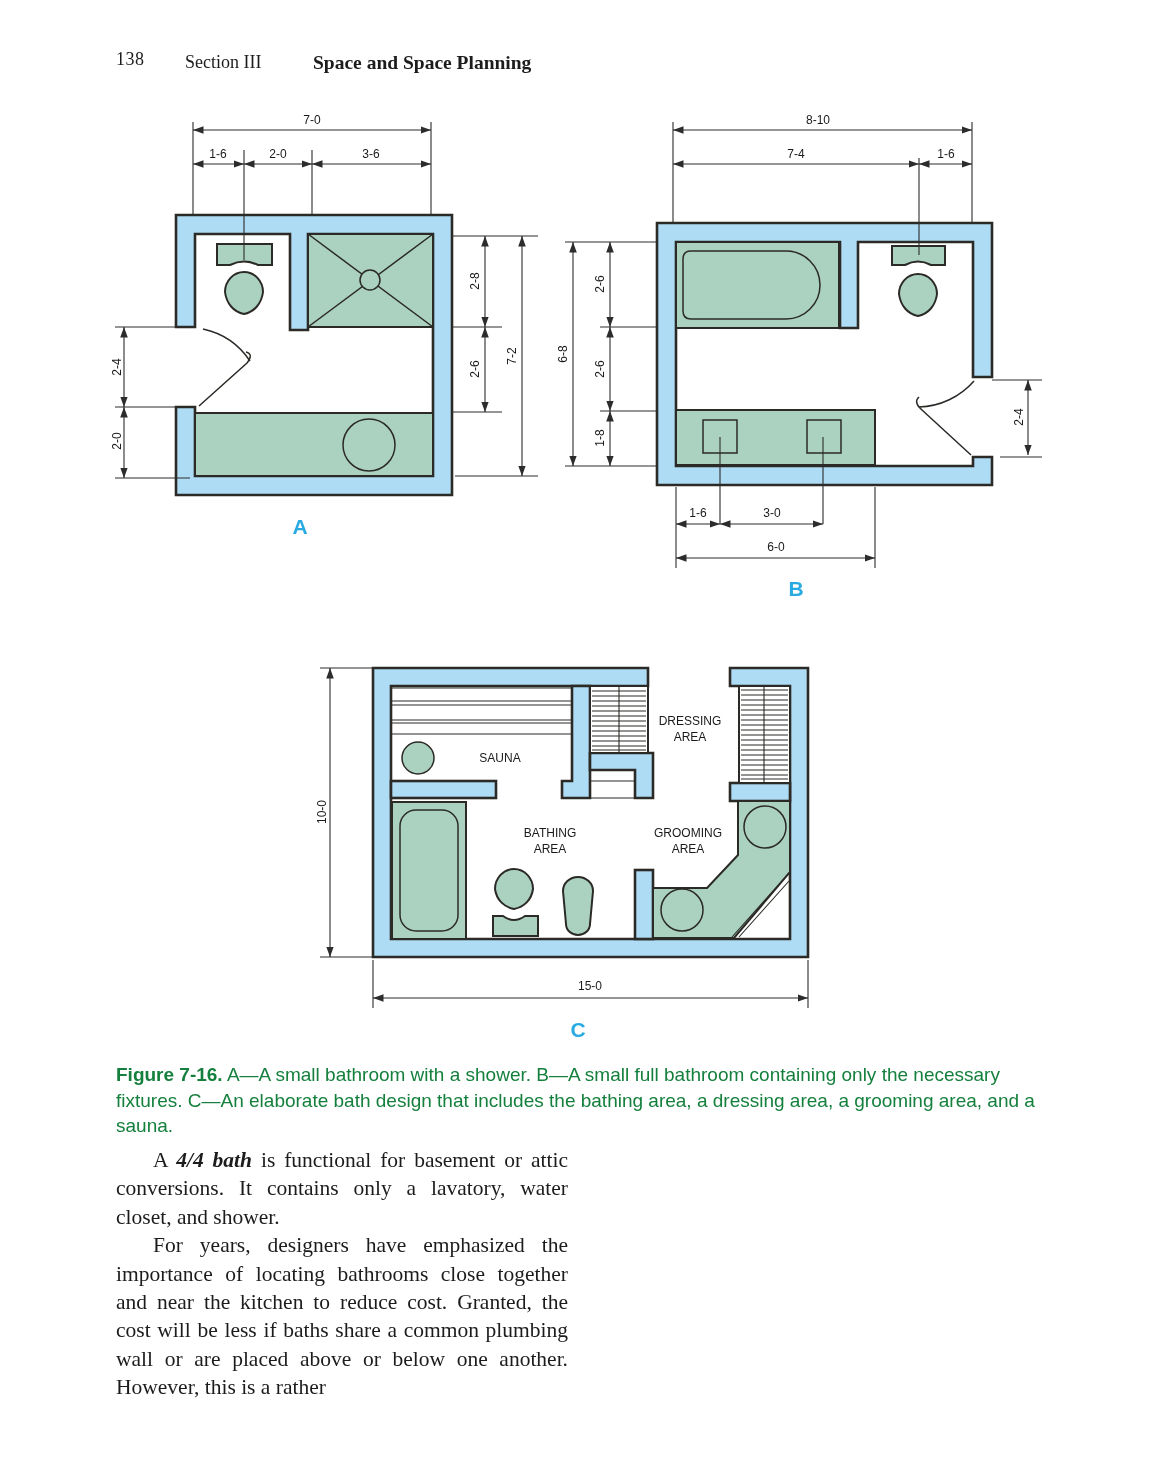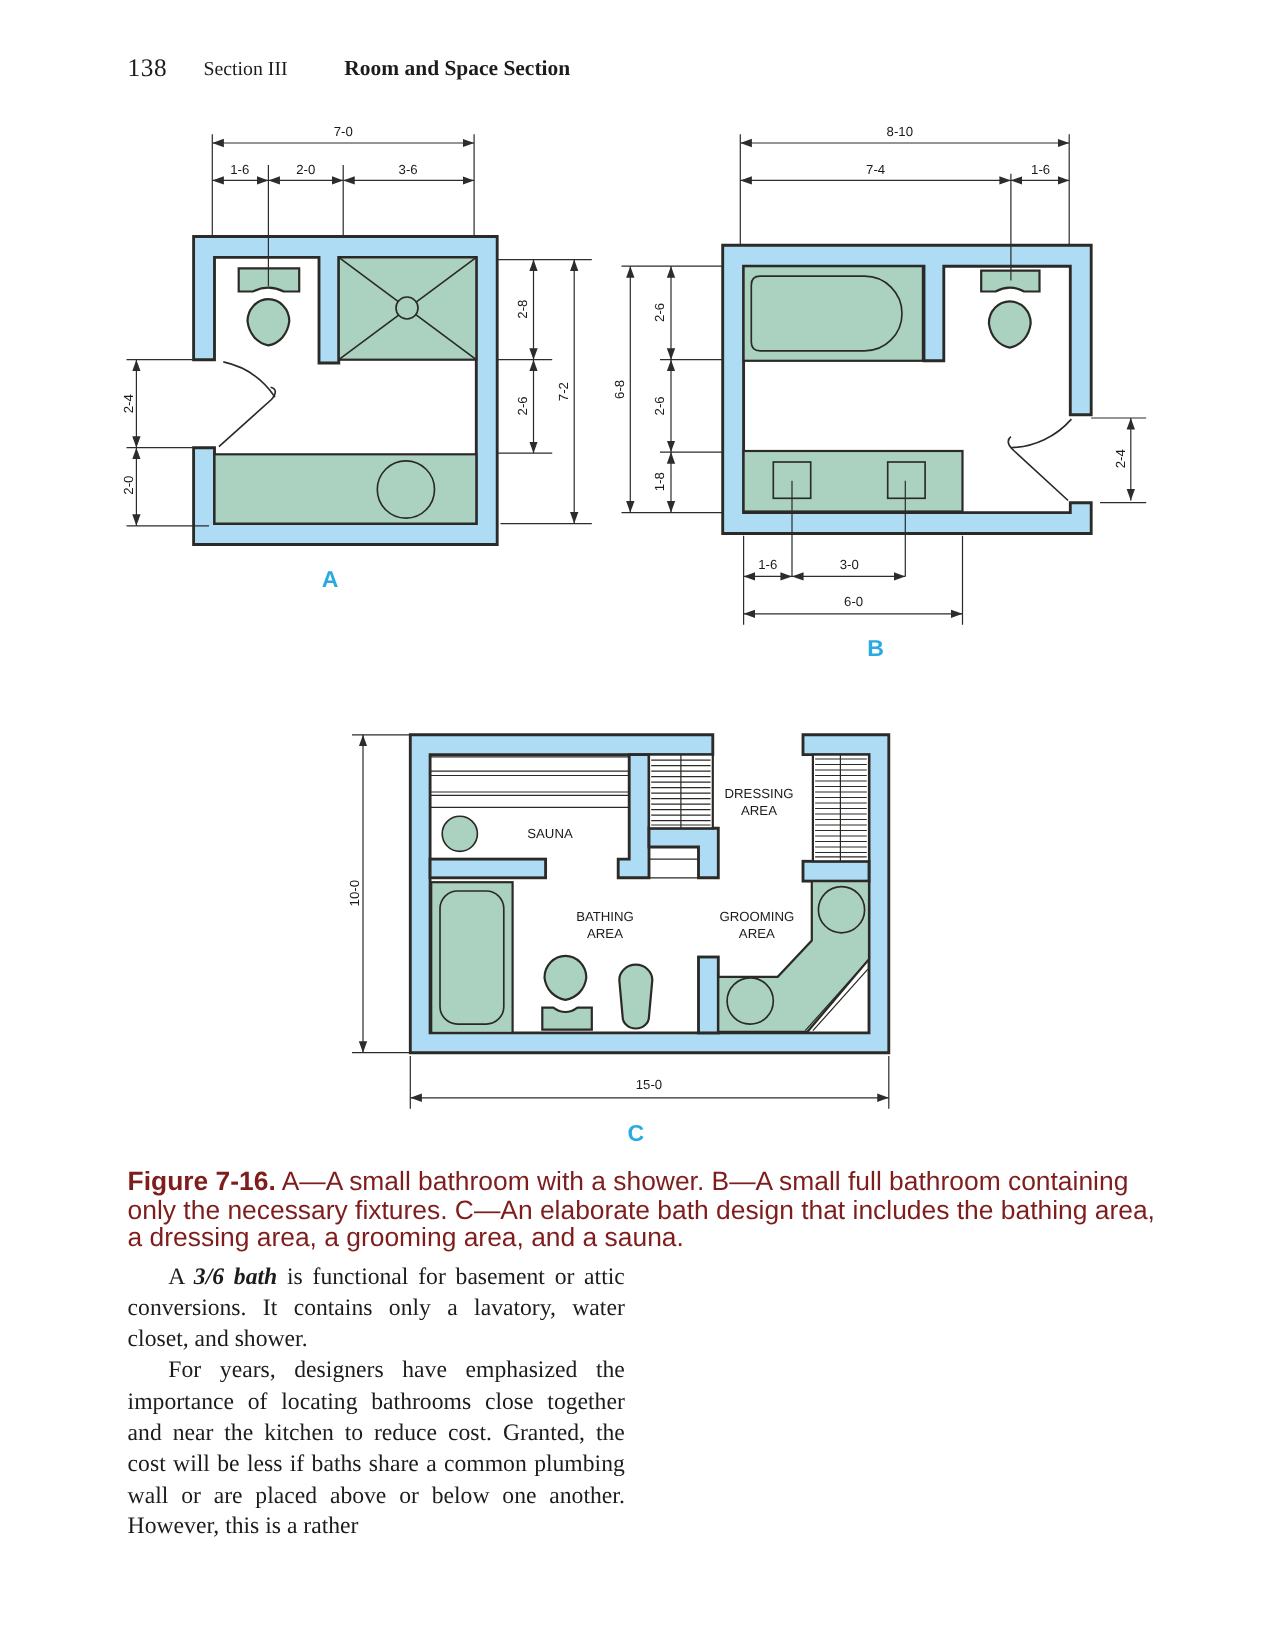--- a/index.html
+++ b/index.html
@@ -4,56 +4,56 @@
 <style>
   :root{
     --wall:#aedcf4; --fixture:#abd2c1; --outline:#2b2a27; --accent:#29abe2; --ink:#1c1c1c;
   }
   html,body{margin:0;padding:0;}
   body{
     width:1156px;height:1479px;position:relative;background:#ffffff;
     font-family:"Liberation Serif",serif;color:var(--ink);overflow:hidden;
   }
   .abs{position:absolute;}
-  #page-number{left:116px;top:49px;font-size:23px;letter-spacing:.5px;}
+  #page-number{left:116px;top:49px;font-size:18px;letter-spacing:.5px;}
   #section-label{left:185px;top:52px;font-size:18px;font-weight:normal;}
   #section-title{left:313px;top:52px;font-size:19.5px;font-weight:bold;}
   svg{position:absolute;overflow:visible;}
   #svgA{left:110px;top:100px;}
   #svgB{left:550px;top:100px;}
   #svgC{left:300px;top:640px;}
   .wall{fill:var(--wall);stroke:var(--outline);stroke-width:2.6;stroke-linejoin:miter;}
   .fx{fill:var(--fixture);stroke:var(--outline);stroke-width:2;}
   .fx2{fill:var(--fixture);stroke:var(--outline);stroke-width:1.5;}
   .fxline{fill:none;stroke:var(--outline);stroke-width:1.5;}
   .door{fill:none;stroke:var(--outline);stroke-width:1.5;}
   .closet{fill:#ffffff;stroke:var(--outline);stroke-width:2;}
   .hatch{fill:none;stroke:var(--outline);stroke-width:1.1;}
   .dim,.ext{fill:none;stroke:#2c2c2c;stroke-width:1.1;}
   .dimtext{font-family:"Liberation Sans",sans-serif;font-size:12px;fill:#1a1a1a;}
   .arealabel{font-family:"Liberation Sans",sans-serif;font-size:12px;fill:#1a1a1a;}
   .figletter{font-family:"Liberation Sans",sans-serif;font-size:21px;font-weight:bold;fill:var(--accent);}
   .caption{
     left:116px;top:1062px;width:948px;
-    font-family:"Liberation Sans",sans-serif;font-size:24px;line-height:25.5px;color:#7f1d1d;
+    font-family:"Liberation Sans",sans-serif;font-size:19px;line-height:25.5px;color:#15803d;
   }
   .caption .cap-b{font-weight:bold;}
   .col{top:1146px;font-size:21.5px;line-height:28.4px;text-align:justify;}
   #col1{left:116px;width:452px;}
   #col2{left:597px;width:450px;}
   .col p{margin:0;}
   .ind{text-indent:37px;}
   .term{font-weight:bold;font-style:italic;}
 </style>
 </head>
 <body>
 
 <span class="abs" id="page-number">138</span>
 <span class="abs" id="section-label">Section III</span>
-<span class="abs" id="section-title">Room and Space Section</span>
+<span class="abs" id="section-title">Space and Space Planning</span>
 
 <svg id="svgA" width="430" height="450" viewBox="0 0 430 450">
   <defs>
     <marker id="mA" markerUnits="userSpaceOnUse" markerWidth="12" markerHeight="10" refX="10.5" refY="5" orient="auto-start-reverse">
       <path d="M0,1.2 L10.5,5 L0,8.8 Z" fill="#2c2c2c"></path>
     </marker>
   </defs>
 
   <path class="wall" d="M66,115 L342,115 L342,395 L66,395 L66,307 L85,307 L85,376 L323,376 L323,134 L198,134 L198,230 L180,230 L180,134 L85,134 L85,227 L66,227 Z"></path>
 
@@ -235,17 +235,17 @@
   <text class="dimtext" transform="rotate(-90 26 172)" x="26" y="172" text-anchor="middle">10-0</text>
   <text class="dimtext" x="290" y="350" text-anchor="middle">15-0</text>
   <text class="figletter" x="278" y="397" text-anchor="middle">C</text>
 </svg>
 
 <div class="abs caption">
   <span class="cap-b">Figure 7-16.</span><span> A—A small bathroom with a shower. B—A small full bathroom containing only the necessary fixtures. C—An elaborate bath design that includes the bathing area, a dressing area, a grooming area, and a sauna.</span>
 </div>
 
 <div class="abs col" id="col1">
-  <p class="ind"><span>A </span><span class="term">3/6 bath</span><span> is functional for basement or attic conversions. It contains only a lavatory, water closet, and shower.</span></p>
+  <p class="ind"><span>A </span><span class="term">4/4 bath</span><span> is functional for basement or attic conversions. It contains only a lavatory, water closet, and shower.</span></p>
   <p class="ind">For years, designers have emphasized the importance of locating bathrooms close together and near the kitchen to reduce cost. Granted, the cost will be less if baths share a common plumbing wall or are placed above or below one another. However, this is a rather</p>
 </div>
 <div class="abs col" id="col2">
 </div>
 
 </body></html>

